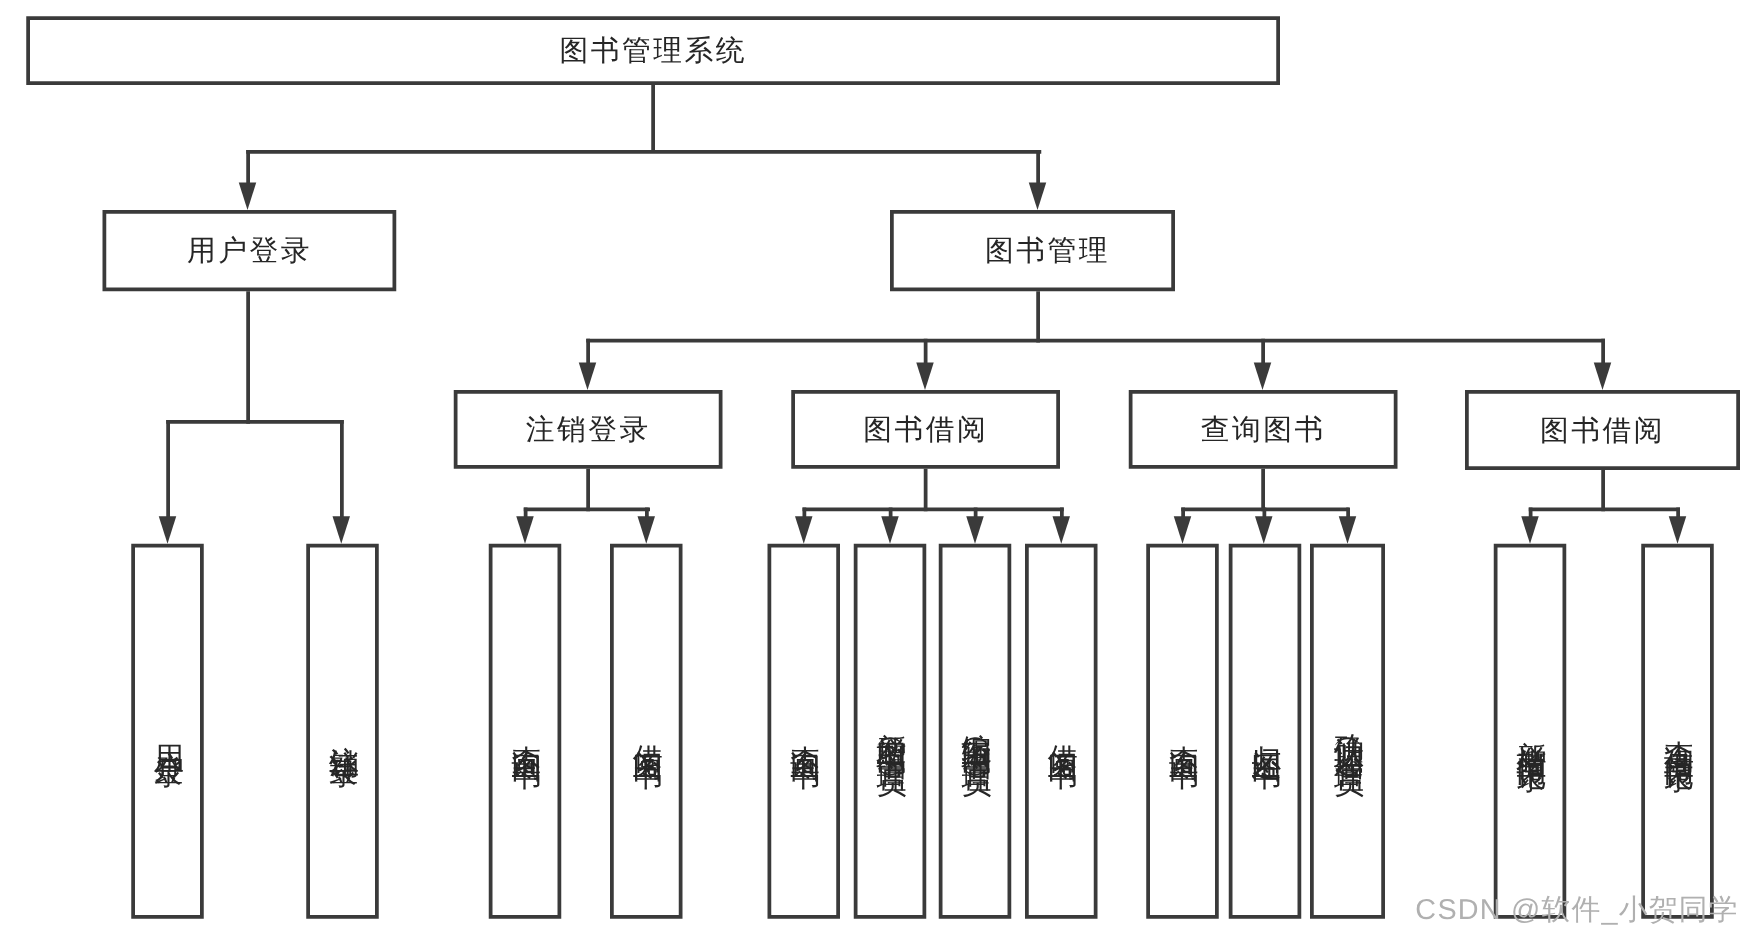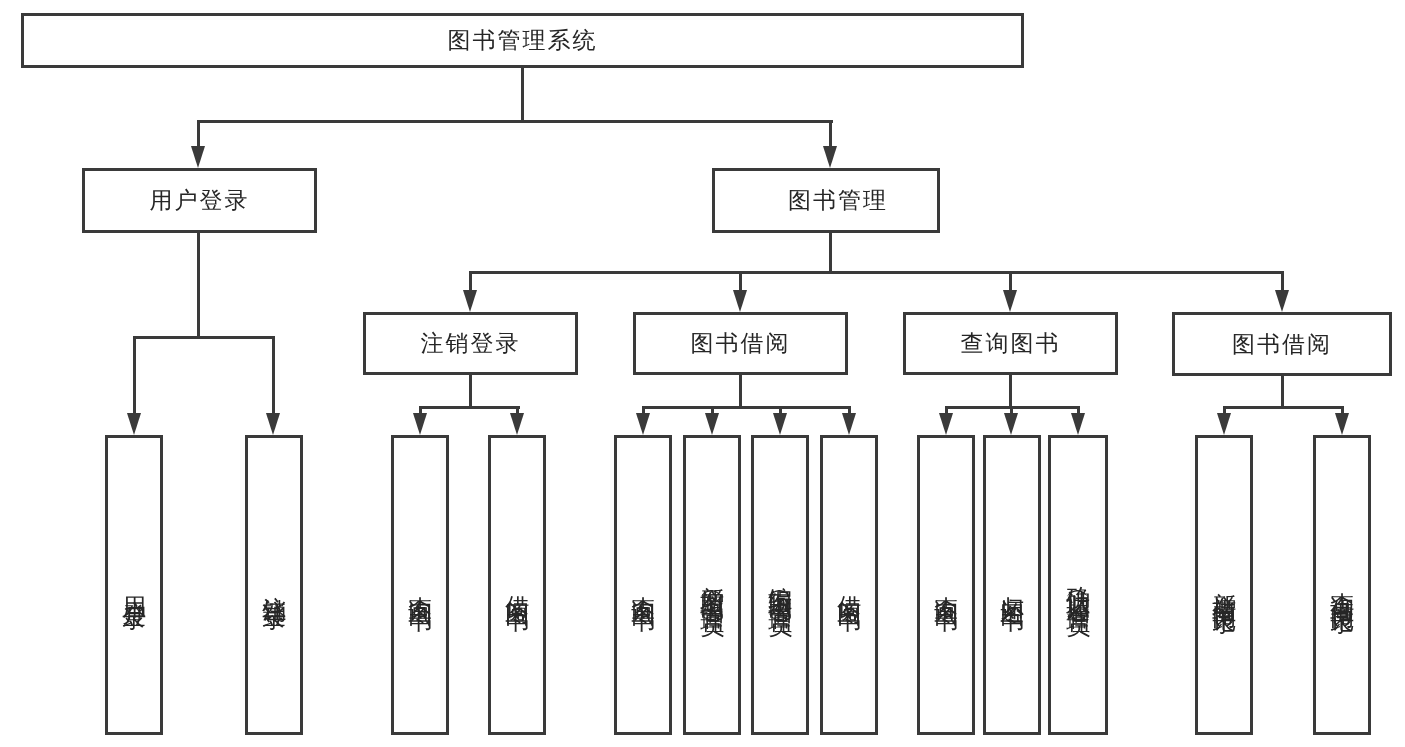--- a/index.html
+++ b/index.html
@@ -184,14 +184,15 @@
   <div class="vl" style="left:1077px;top:406px;height:10px;"></div>
   <div class="arrow" style="left:1071px;top:413px;"></div>
 
   <div class="vl" style="left:1281px;top:376px;height:33px;"></div>
   <div class="hl" style="left:1223px;top:406px;width:121px;"></div>
   <div class="vl" style="left:1223px;top:406px;height:10px;"></div>
   <div class="arrow" style="left:1217px;top:413px;"></div>
   <div class="vl" style="left:1341px;top:406px;height:10px;"></div>
   <div class="arrow" style="left:1335px;top:413px;"></div>
 
+  <div class="watermark">CSDN @软件_小贺同学</div>
 
 </div>
 
 </body></html>

